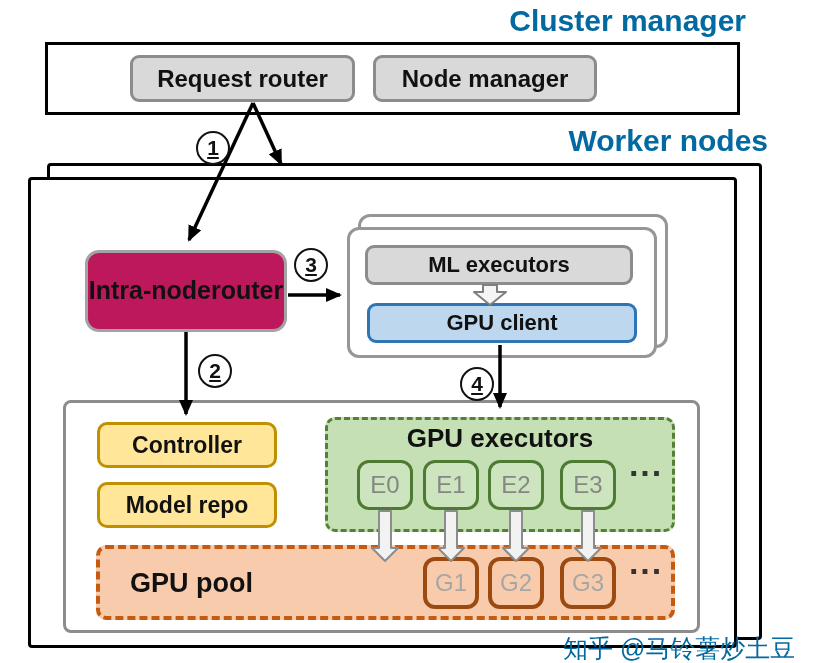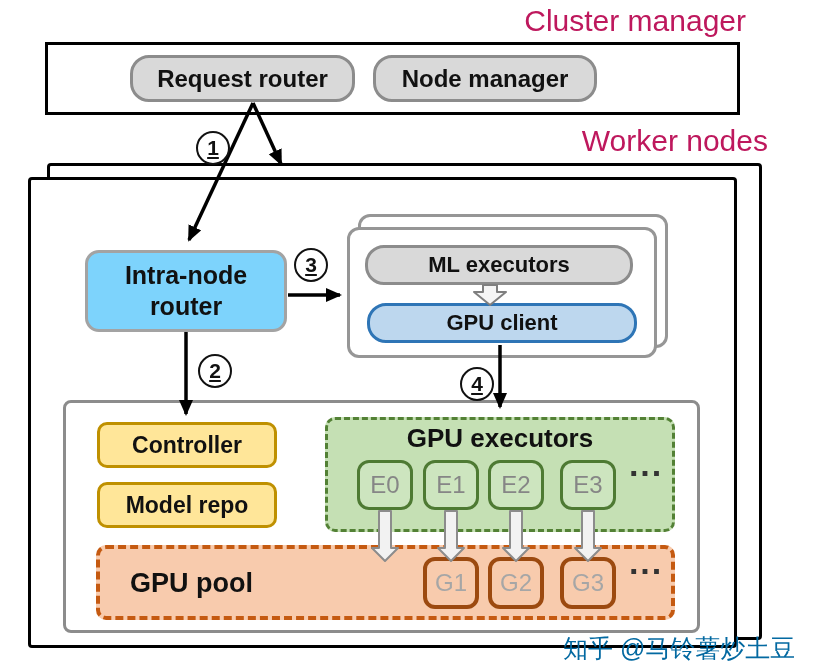--- a/index.html
+++ b/index.html
@@ -1,43 +1,43 @@
 <!DOCTYPE html>
 <html><head>
 <meta charset="utf-8">
 <style>
   html,body{margin:0;padding:0;background:#fff;}
   body{font-family:"Liberation Sans","DejaVu Sans",sans-serif;}
   .canvas{position:relative;width:813px;height:663px;background:#fff;overflow:hidden;}
   .abs{position:absolute;box-sizing:border-box;}
-  .lbl{font-weight:400;color:#be185d;white-space:nowrap;}
+  .lbl{font-weight:700;color:#0369a1;white-space:nowrap;}
 
   
   .cluster-title{left:450px;top:4px;width:296px;font-size:30px;text-align:right;}
   .worker-title{left:505px;top:124px;width:263px;font-size:30px;text-align:right;}
   .functions-title{left:490px;top:180px;width:215px;font-size:27px;text-align:right;}
   .gpuserver-title{left:540px;top:369px;width:167px;font-size:26px;text-align:right;}
 
   
   .cluster-box{left:45px;top:42px;width:695px;height:73px;border:3px solid #000;background:#fff;z-index:1;}
   .worker-back{left:47px;top:163px;width:715px;height:477px;border:3px solid #000;border-radius:4px;background:#fff;z-index:1;}
   .worker-front{left:28px;top:177px;width:709px;height:471px;border:3px solid #000;border-radius:4px;background:#fff;z-index:2;}
 
   
-  .gbtn{background:#d9d9d9;border:3px solid #8c8c8c;border-radius:19px;display:flex;align-items:center;justify-content:center;font-weight:700;color:#111;z-index:3;}
+  .gbtn{background:#d9d9d9;border:3px solid #8c8c8c;border-radius:9px;display:flex;align-items:center;justify-content:center;font-weight:700;color:#111;z-index:3;}
   .request-router{left:130px;top:55px;width:225px;height:47px;font-size:24px;}
   .node-manager{left:373px;top:55px;width:224px;height:47px;font-size:24px;}
   .ml-framework{left:365px;top:245px;width:268px;height:40px;font-size:22px;z-index:5;}
   .gpu-client{left:367px;top:303px;width:270px;height:40px;font-size:22px;background:#bdd7ee;border-color:#2e75b6;z-index:5;}
 
   
   .func-back{left:358px;top:214px;width:310px;height:134px;border:3px solid #969696;border-radius:12px;background:#fff;z-index:3;}
   .func-front{left:347px;top:227px;width:310px;height:131px;border:3px solid #969696;border-radius:12px;background:#fff;z-index:4;}
 
-  .intra-router{left:85px;top:250px;width:202px;height:82px;background:#7dd3fc;border:3px solid #a3a3a3;border-radius:14px;display:flex;flex-direction:column;align-items:center;justify-content:center;font-weight:700;font-size:25px;line-height:1.25;color:#111;z-index:3;}
+  .intra-router{left:85px;top:250px;width:202px;height:82px;background:#be185d;border:3px solid #a3a3a3;border-radius:14px;display:flex;flex-direction:row;align-items:center;justify-content:center;font-weight:700;font-size:25px;line-height:1.25;color:#111;z-index:3;}
 
   
   .gpuserver-box{left:63px;top:400px;width:637px;height:233px;border:3px solid #8c8c8c;border-radius:8px;background:#fff;z-index:3;}
   .ybtn{background:#ffe699;border:3px solid #bf9000;border-radius:10px;display:flex;align-items:center;justify-content:center;font-weight:700;font-size:23px;color:#111;z-index:4;}
   .controller{left:97px;top:422px;width:180px;height:46px;}
   .model-repo{left:97px;top:482px;width:180px;height:46px;}
 
   .executors-box{left:325px;top:417px;width:350px;height:115px;background:#c5e0b4;border:3.5px dashed #538135;border-radius:10px;z-index:4;}
   .executors-title{left:325px;top:423px;width:350px;text-align:center;font-size:26px;font-weight:700;color:#111;z-index:5;}
   .ecell{width:56px;height:50px;background:#cde5bf;border:3.5px solid #4e7a33;border-radius:12px;display:flex;align-items:center;justify-content:center;font-size:24px;font-weight:400;color:#868686;z-index:5;}

